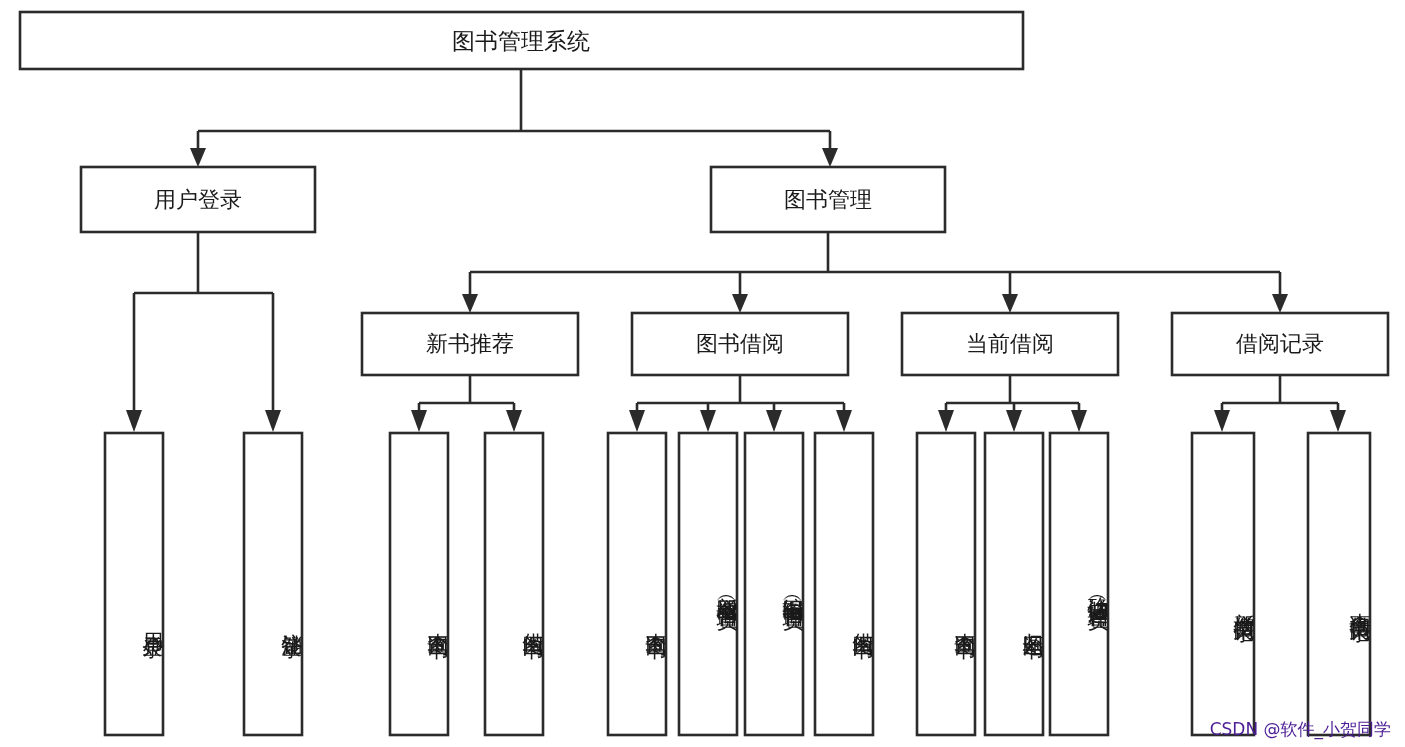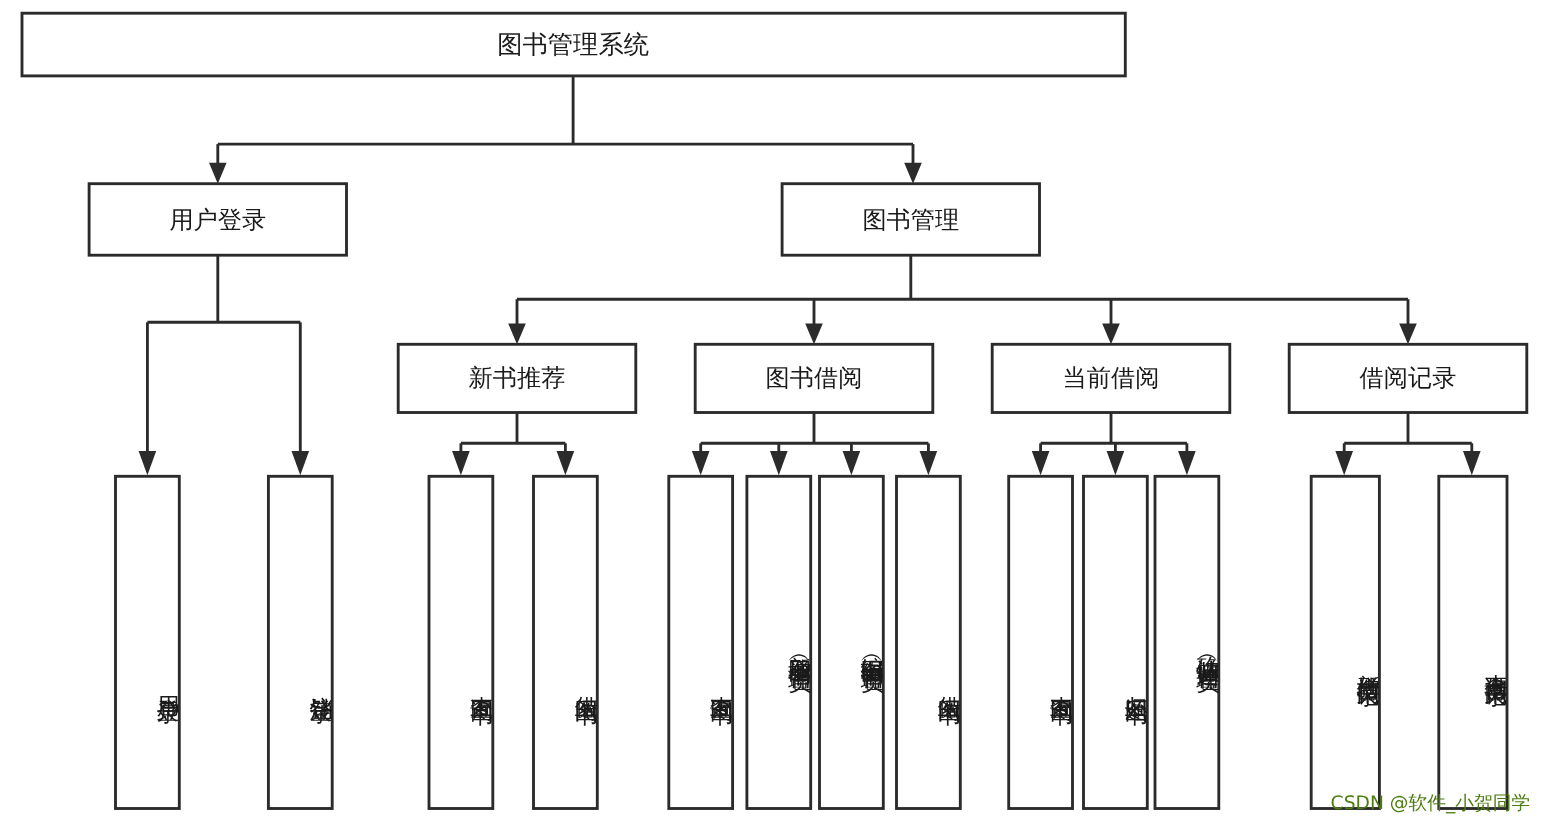--- a/index.html
+++ b/index.html
@@ -65,21 +65,21 @@
     line-height: 1;
     pointer-events: none;
     white-space: nowrap;
   }
   .watermark {
     position: absolute;
     right: 14px;
     bottom: 6px;
     font-family: "DejaVu Sans", "Liberation Sans", sans-serif;
     font-size: 17px;
-    color: #4d7c0f;
+    color: #4c1d95;
     white-space: nowrap;
     margin-top: 16px;
   }
 </style>
 </head>
 <body>
 
 <div id="diagram-root">
 
   <svg class="flow" viewBox="0 0 1405 747">

